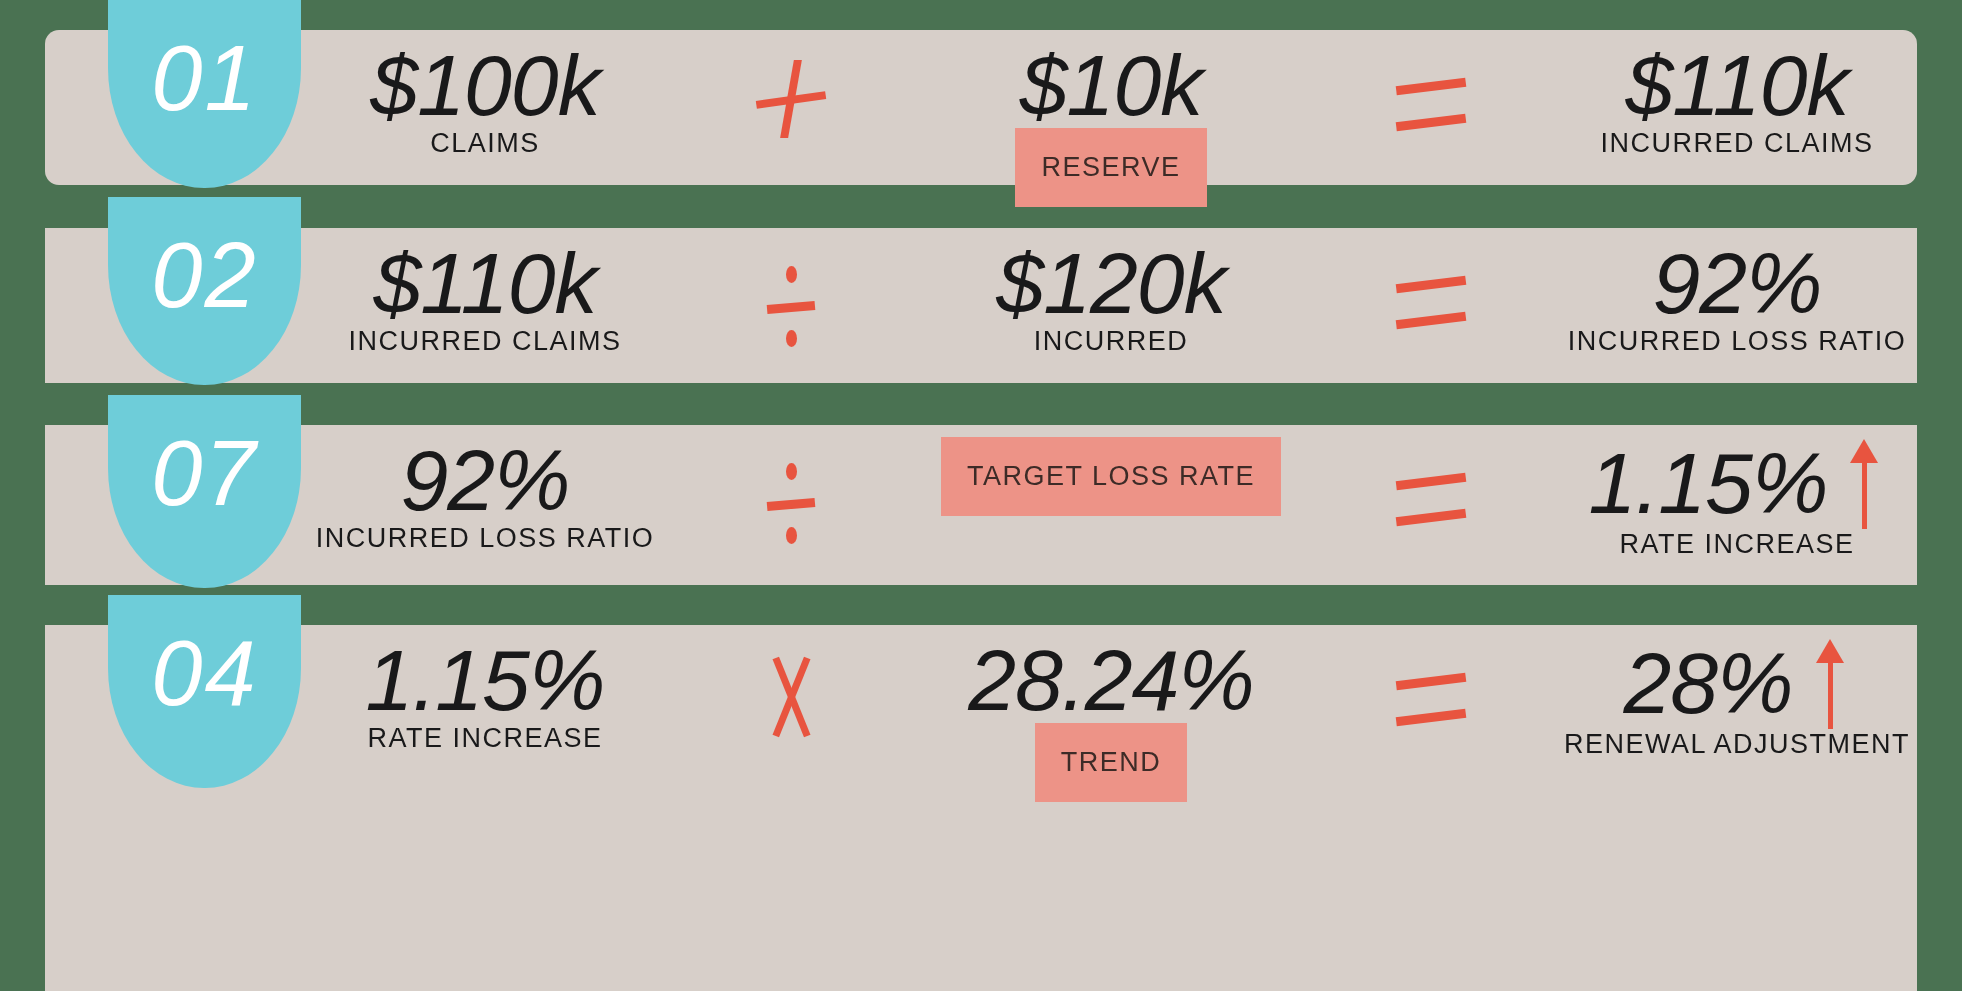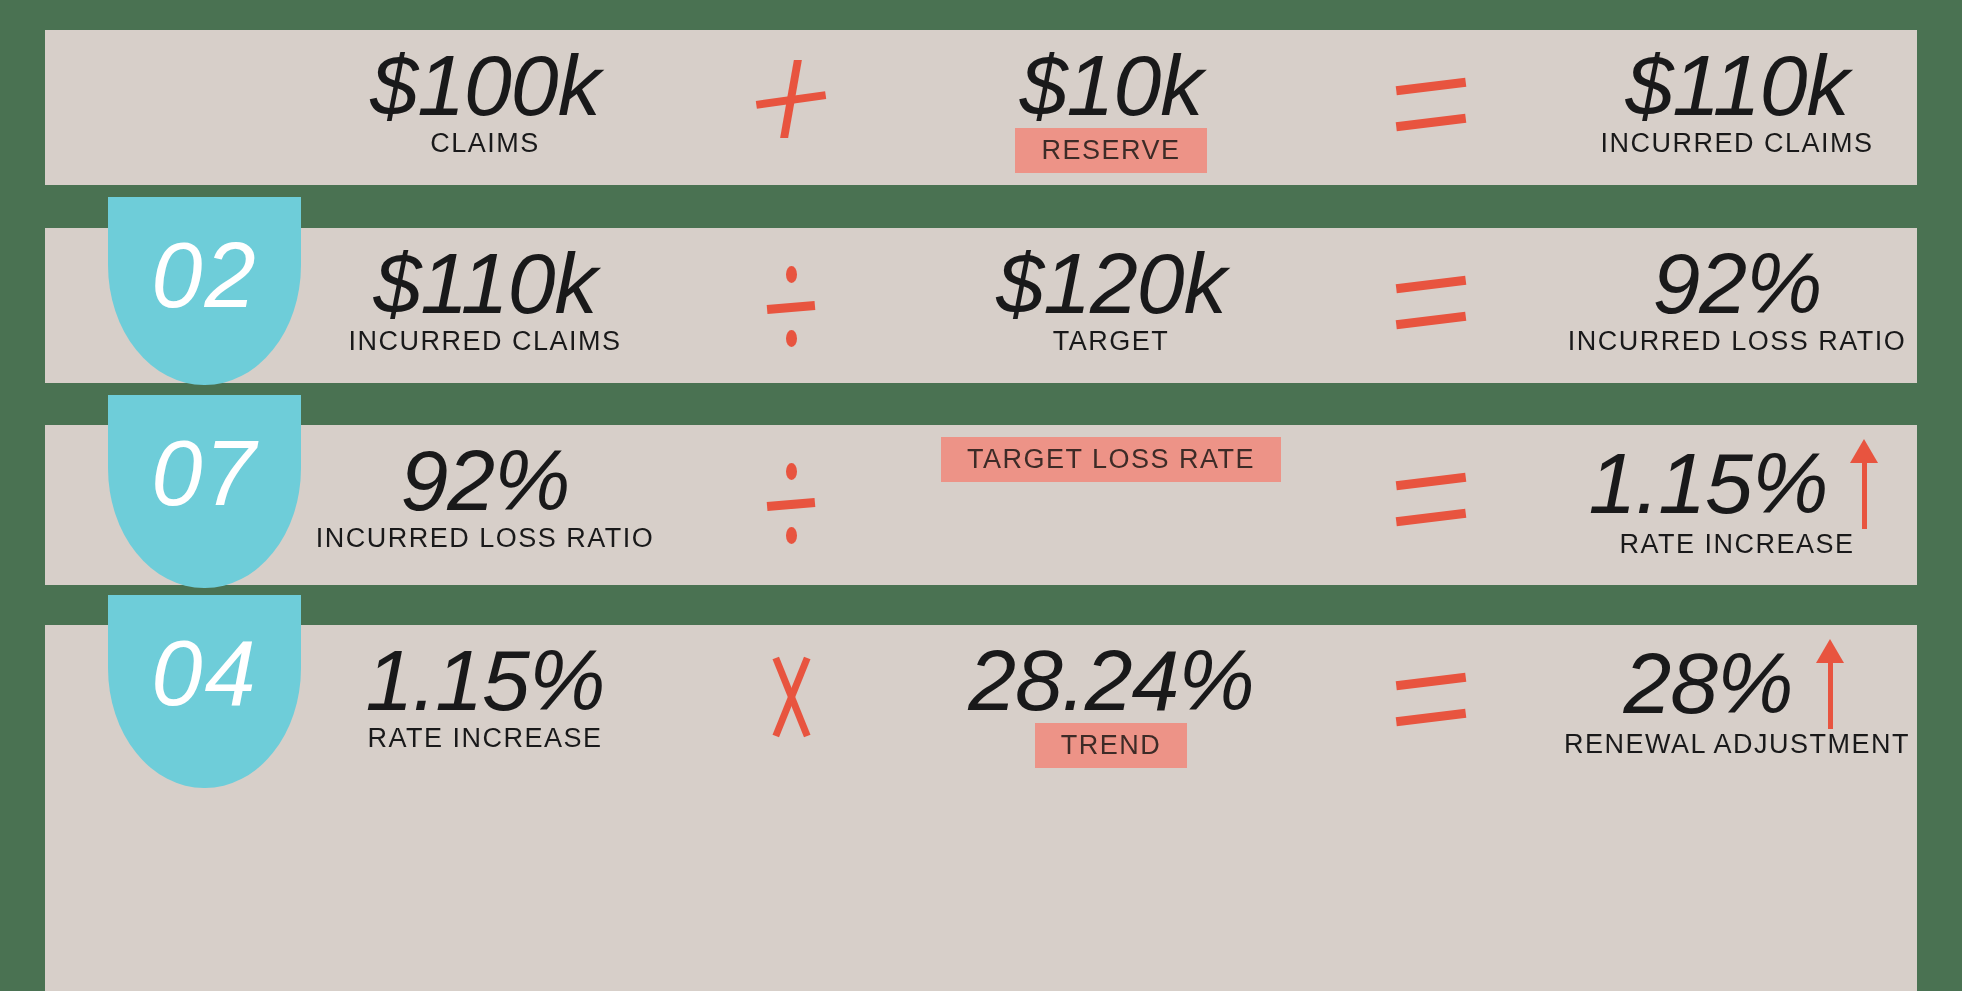--- a/index.html
+++ b/index.html
@@ -10,21 +10,21 @@
     overflow:hidden;
   }
   .stage{ position:relative; width:1962px; height:991px; background:#4a7252; }
 
   .row{
     position:absolute;
     left:45px;
     width:1872px;
     background:#d7cfc9;
   }
-  .row-0{ top:30px;  height:155px; }
+  .row-0{ top:30px;  height:155px;border-radius:14px; }
   .row-1{ top:228px; height:155px; }
   .row-2{ top:425px; height:160px; }
   .row-3{ top:625px; height:366px; }
 
   
   .badge{
     position:absolute;
     width:193px;
     background:#6ecdd9;
     border-bottom-left-radius:96px 120px;
@@ -86,21 +86,21 @@
   }
   .cap{
     font-size:27px;
     letter-spacing:1.5px;
     color:#19191a;
     white-space:nowrap;
     font-family:"Liberation Sans", sans-serif;
   }
   .cap.hl{
     background:#ed9387;
-    padding:7px 26px;
+    padding:24px 26px;
     color:#3d2b27;
   }
 
   
   .op{
     width:120px;
     display:flex;
     align-items:flex-start;
     justify-content:center;
     padding-top:18px;
@@ -204,21 +204,21 @@
           <i class="dot t"></i>
             <i class="bar"></i>
             <i class="dot b"></i>
         </div>
       </div>
 
       <div class="term term-res">
         <div class="val-row">
           <span class="val">$120k</span>
         </div>
-        <span class="cap">TARGET</span>
+        <span class="cap">INCURRED</span>
       </div>
 
       <div class="op">
         <div class="op-eq">
             <i></i>
             <i></i>
           </div>
       </div>
 
       <div class="term term-w">
@@ -307,20 +307,23 @@
           <span class="arrow-up">
             <span class="shaft"></span>
               <span class="head"></span>
           </span>
         </div>
         <span class="cap">RENEWAL ADJUSTMENT</span>
       </div>
     </div>
   </div>
 
+  <div class="badge badge-0">
+    <span>01</span>
+  </div>
   <div class="badge badge-1">
     <span>02</span>
   </div>
   <div class="badge badge-2">
     <span>07</span>
   </div>
   <div class="badge badge-3">
     <span>04</span>
   </div>
 

